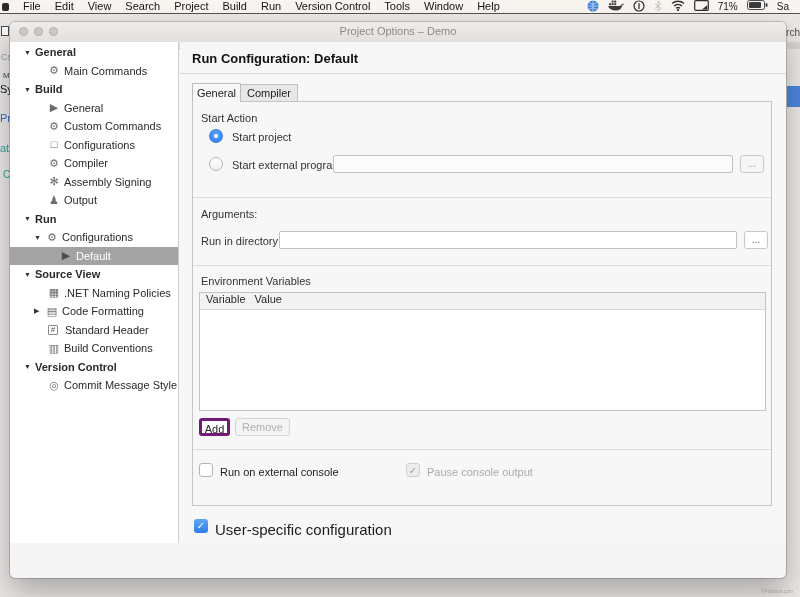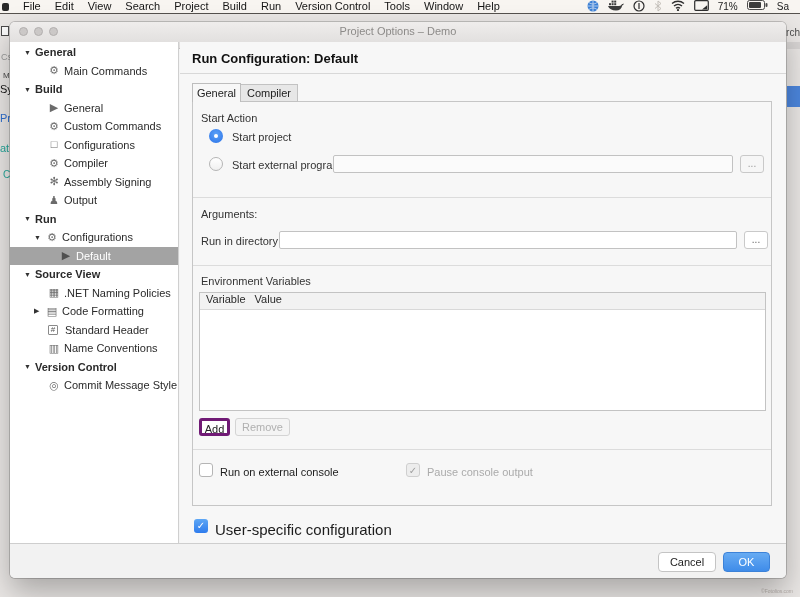--- a/index.html
+++ b/index.html
@@ -255,21 +255,21 @@
       <span class="exp">▶</span>
       <span class="sicon">▤</span>
       <span>Code Formatting</span>
     </div>
     <div class="srow lvl1">
       <span class="sicon hash">#</span>
       <span>Standard Header</span>
     </div>
     <div class="srow lvl1">
       <span class="sicon">▥</span>
-      <span>Name Conventions</span>
+      <span>Build Conventions</span>
     </div>
     <div class="srow lvl0">
       <span class="exp">▼</span>
       <span>Version Control</span>
     </div>
     <div class="srow lvl1">
       <span class="sicon">◎</span>
       <span>Commit Message Style</span>
     </div>
   </div>
@@ -319,17 +319,13 @@
       <span class="cb unchecked" id="cb-console"></span>
       <span class="gb-label" id="lbl-console">Run on external console</span>
       <span class="cb checked-gray" id="cb-pause"></span>
       <span class="gb-label" id="lbl-pause">Pause console output</span>
     </div>
 
     <span class="cb checked-blue" id="cb-user"></span>
     <span id="lbl-user">User-specific configuration</span>
   </div>
 
-  <div id="dfooter">
-    <span class="fbtn" id="btn-cancel">Cancel</span>
-    <span class="fbtn" id="btn-ok">OK</span>
-  </div>
 </div>
 
 </body></html>

